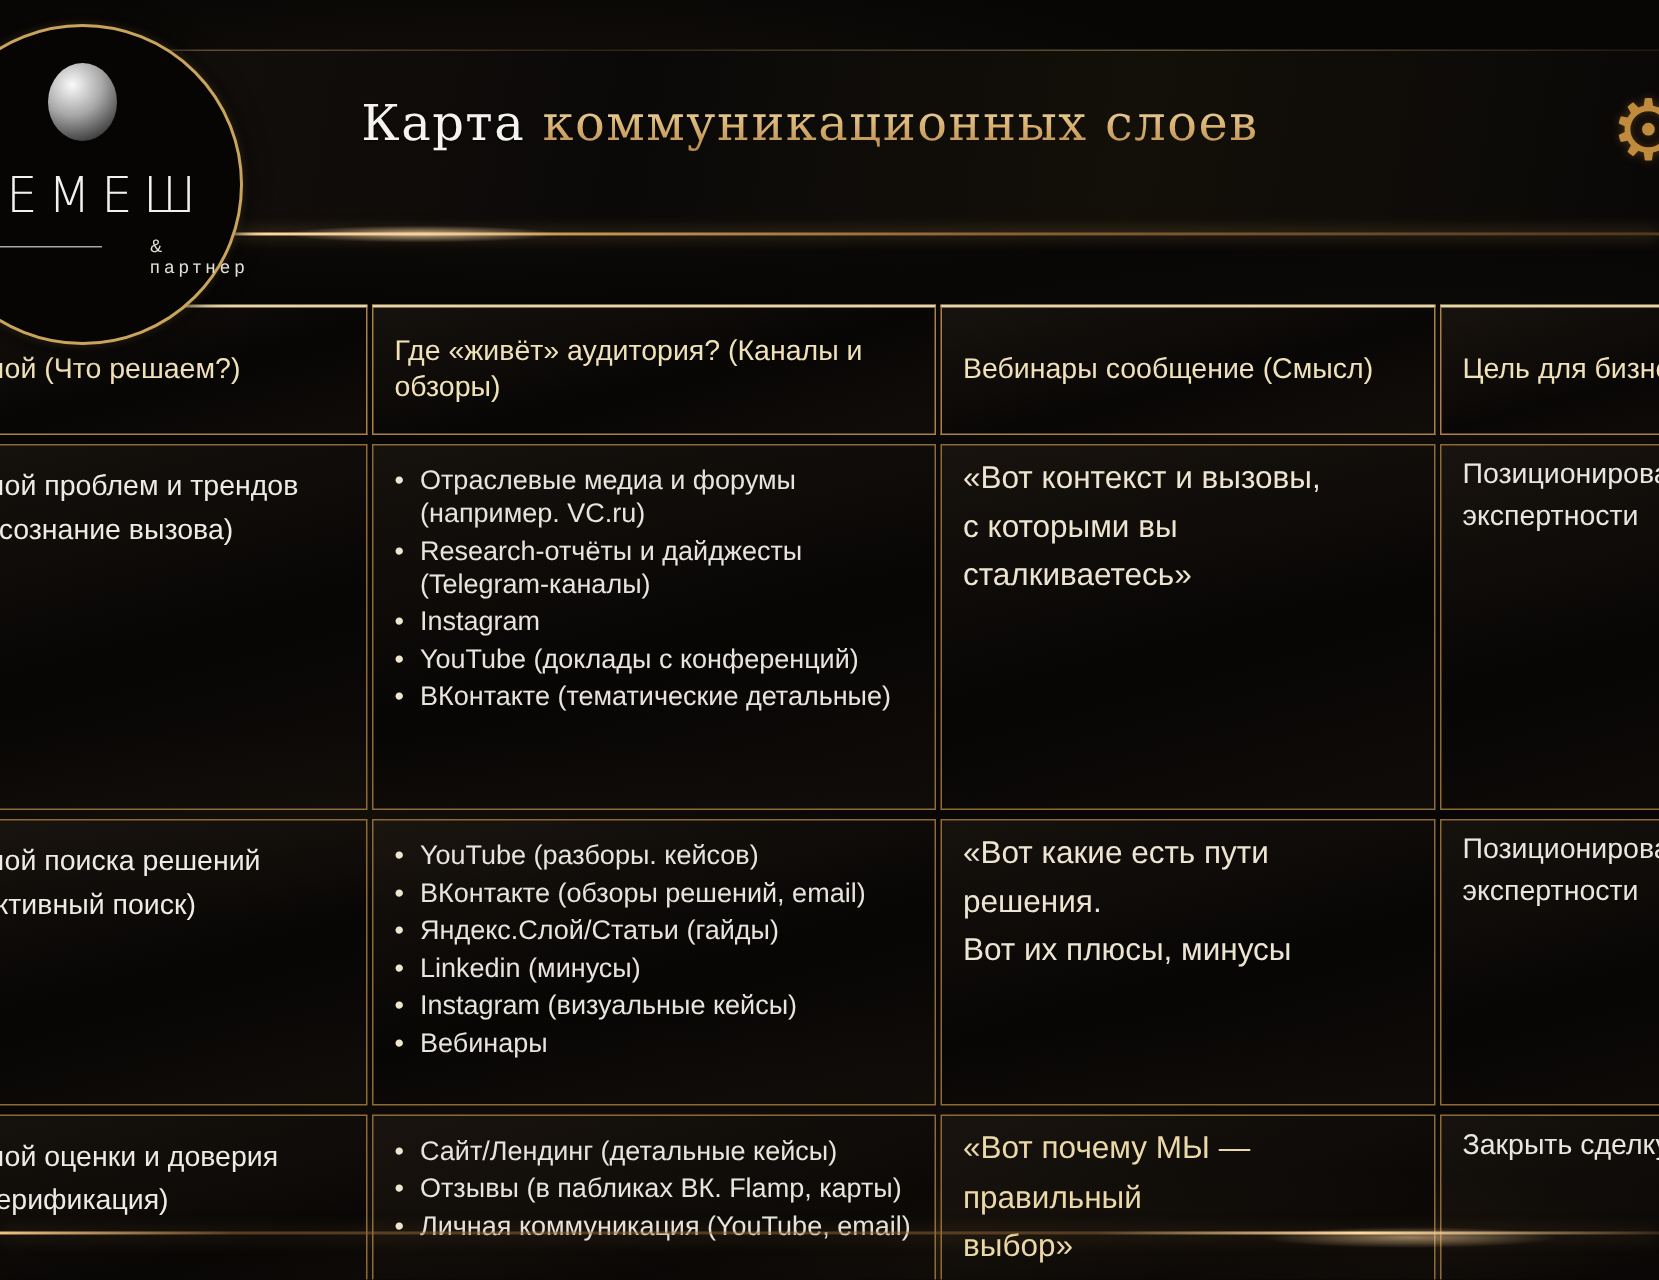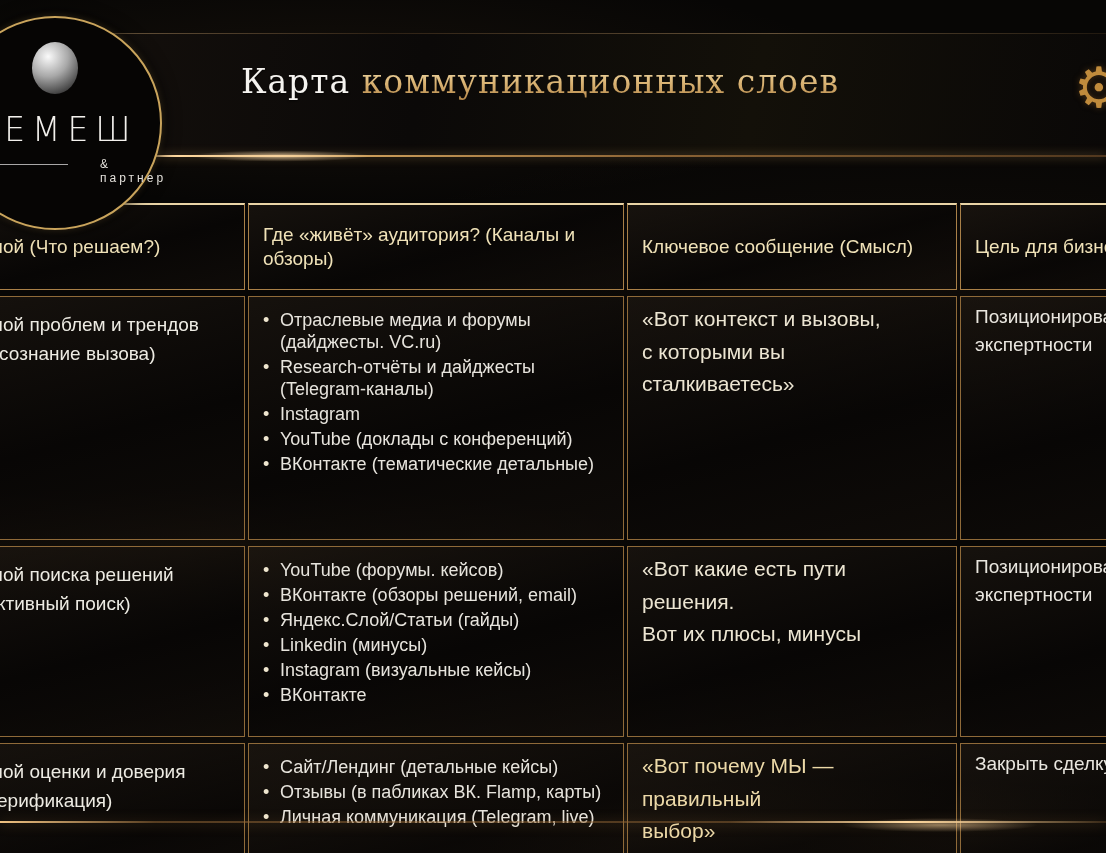--- a/index.html
+++ b/index.html
@@ -96,66 +96,66 @@
   <colgroup>
       <col class="c1">
       <col class="c2">
       <col class="c3">
       <col class="c4">
     </colgroup>
   <thead>
     <tr>
       <td>Слой (Что решаем?)</td>
       <td>Где «живёт» аудитория? (Каналы и обзоры)</td>
-      <td>Ключевое сообщение (Смысл)</td>
+      <td>Вебинары сообщение (Смысл)</td>
       <td>Цель для бизнеса</td>
     </tr>
   </thead>
   <tbody>
     <tr class="r1">
       <td class="cell-layer">Слой проблем и трендов
 (Осознание вызова)</td>
       <td>
         <ul class="channels">
-            <li>Отраслевые медиа и форумы (дайджесты. VC.ru)</li>
+            <li>Отраслевые медиа и форумы (например. VC.ru)</li>
             <li>Research-отчёты и дайджесты (Telegram-каналы)</li>
             <li>Instagram</li>
             <li>YouTube (доклады с конференций)</li>
             <li>ВКонтакте (тематические детальные)</li>
           </ul>
       </td>
       <td class="cell-message">«Вот контекст и вызовы,
 с которыми вы сталкиваетесь»</td>
       <td class="cell-goal">Позиционирование экспертности</td>
     </tr>
     <tr class="r2">
       <td class="cell-layer">Слой поиска решений
 (Активный поиск)</td>
       <td>
         <ul class="channels">
-            <li>YouTube (форумы. кейсов)</li>
+            <li>YouTube (разборы. кейсов)</li>
             <li>ВКонтакте (обзоры решений, email)</li>
             <li>Яндекс.Слой/Статьи (гайды)</li>
             <li>Linkedin (минусы)</li>
             <li>Instagram (визуальные кейсы)</li>
-            <li>ВКонтакте</li>
+            <li>Вебинары</li>
           </ul>
       </td>
       <td class="cell-message">«Вот какие есть пути решения.
 Вот их плюсы, минусы</td>
       <td class="cell-goal">Позиционирование экспертности</td>
     </tr>
     <tr class="r3">
       <td class="cell-layer">Слой оценки и доверия
 (Верификация)</td>
       <td>
         <ul class="channels">
             <li>Сайт/Лендинг (детальные кейсы)</li>
             <li>Отзывы (в пабликах ВК. Flamp, карты)</li>
-            <li>Личная коммуникация (Telegram, live)</li>
+            <li>Личная коммуникация (YouTube, email)</li>
           </ul>
       </td>
       <td class="cell-message">«Вот почему МЫ — правильный
 выбор»</td>
       <td class="cell-goal">Закрыть сделку</td>
     </tr>
   </tbody>
 </table>
 
 <div class="bottom-flare"></div>

